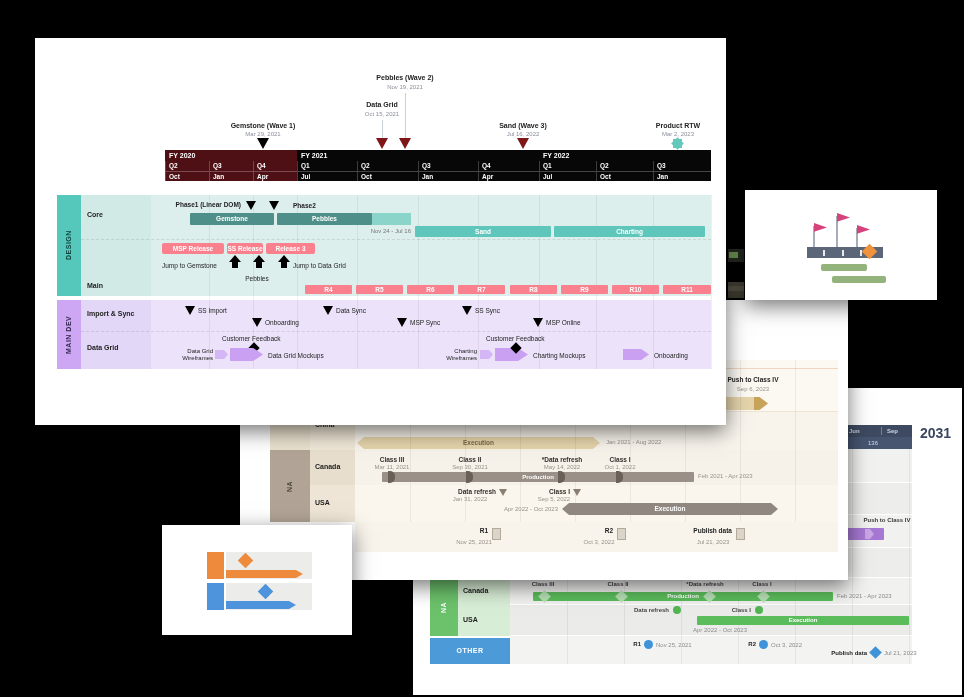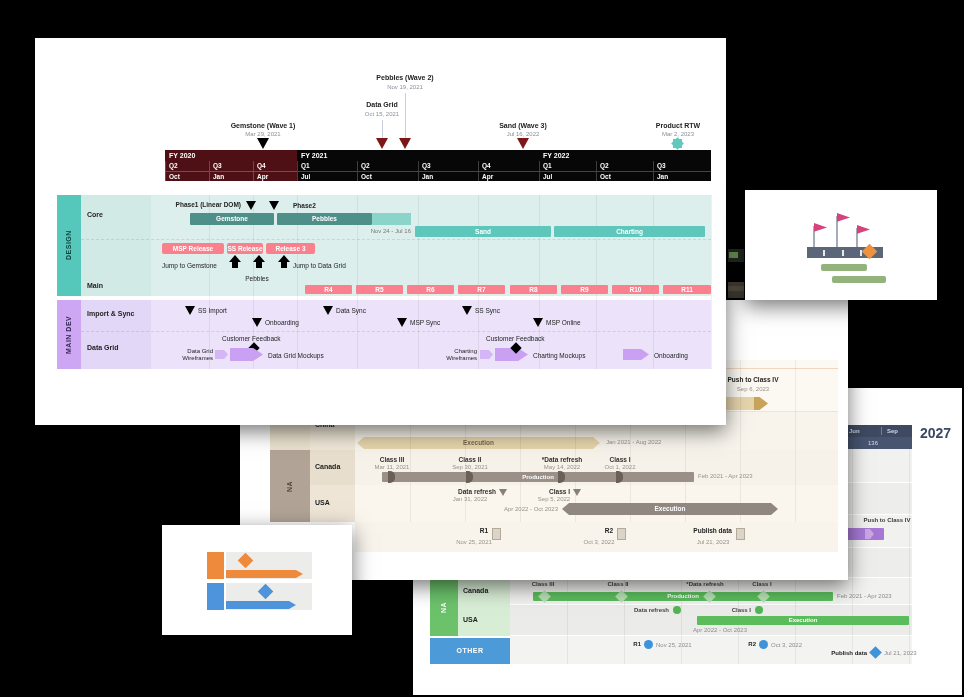--- a/index.html
+++ b/index.html
@@ -57,21 +57,21 @@
   <div class="card" style="left:413px;top:388px;width:549px;height:307px;">
     <div class="ab" style="left:100px;top:37px;width:399px;height:12px;background:#3e4a61;">
       <span class="ab f6 b" style="left:336px;top:3px;color:#cdd5e4;">Jun</span>
       <span class="ab f6 b" style="left:374px;top:3px;color:#cdd5e4;">Sep</span>
       <span class="ab" style="left:330px;top:2px;width:1px;height:8px;background:rgba(255,255,255,.3);"></span>
       <span class="ab" style="left:368px;top:2px;width:1px;height:8px;background:rgba(255,255,255,.3);"></span>
     </div>
     <div class="ab" style="left:100px;top:49px;width:399px;height:12px;background:#475571;">
       <span class="ab f6 c" style="left:348px;top:3px;width:24px;color:#d6dce8;">136</span>
     </div>
-    <div class="ab yr" style="left:507px;top:38px;">2027</div>
+    <div class="ab yr" style="left:507px;top:38px;">2031</div>
 
     <div class="ab dot" style="left:97px;top:61px;width:402px;height:33px;background:#f1f1f0;"></div>
     <div class="ab dot" style="left:97px;top:95px;width:402px;height:31px;background:#ededec;"></div>
     <div class="ab dot" style="left:97px;top:127px;width:402px;height:32px;background:#f1f1f0;"></div>
     <div class="ab dot" style="left:97px;top:160px;width:402px;height:29px;background:#ededec;"></div>
     <div class="ab dot" style="left:97px;top:190px;width:402px;height:26px;background:#f1f1f0;"></div>
     <div class="ab dot" style="left:97px;top:217px;width:402px;height:30px;background:#ebebea;"></div>
     <div class="ab dot" style="left:97px;top:248px;width:402px;height:28px;background:#f3f3f2;"></div>
     <div class="gl" style="left:154px;top:61px;height:215px;"></div>
     <div class="gl" style="left:211px;top:61px;height:215px;"></div>

